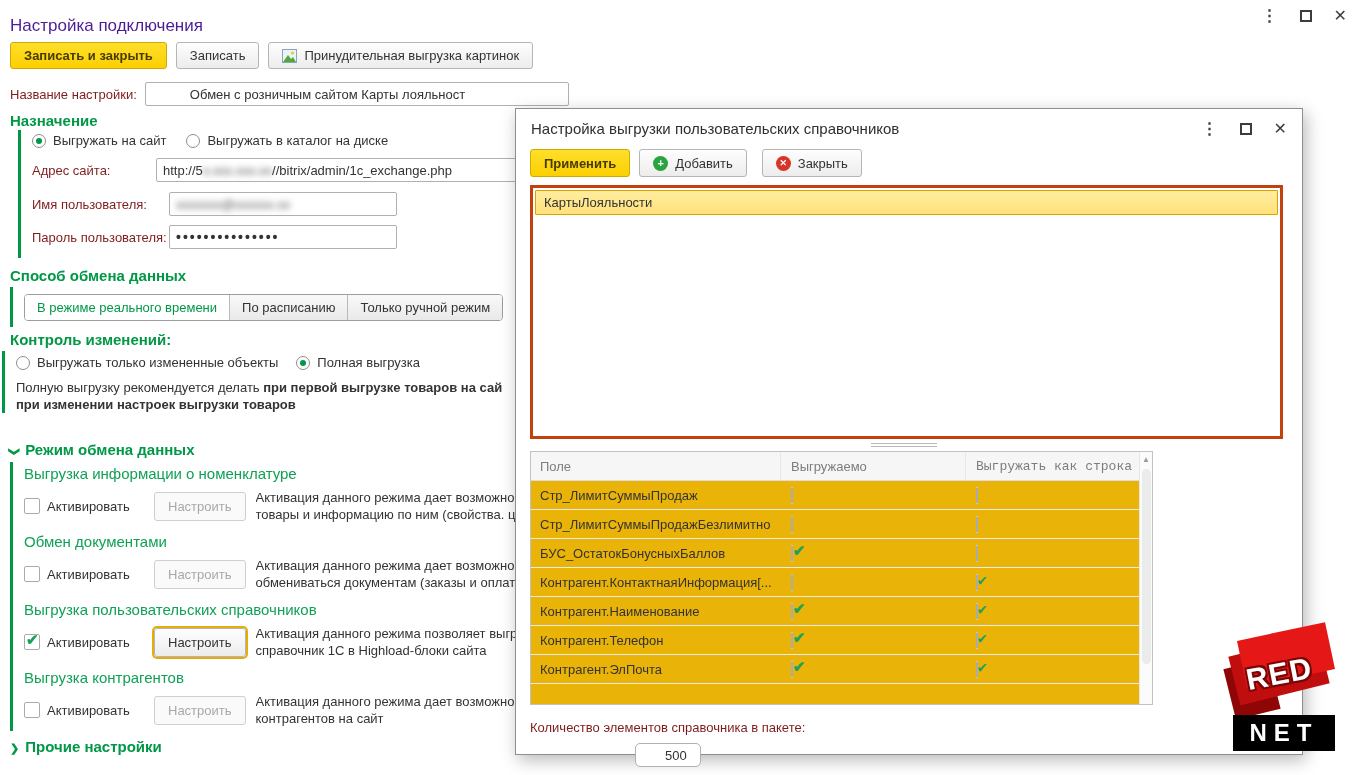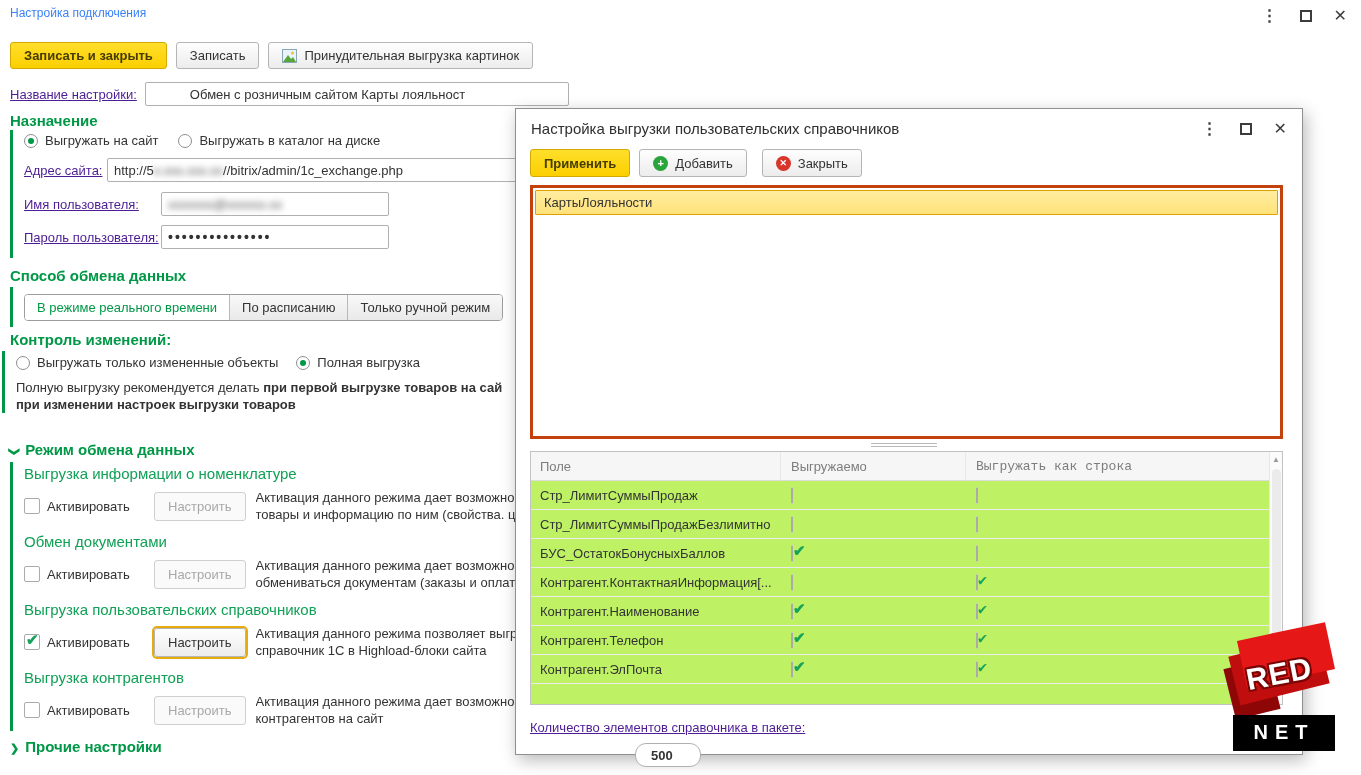--- a/index.html
+++ b/index.html
@@ -2,21 +2,21 @@
 <html><head>
 <meta charset="utf-8">
 <style>
   * { margin:0; padding:0; box-sizing:border-box; }
   html,body { width:1361px; height:775px; }
   body { position:relative; font-family:"Liberation Sans",sans-serif; font-size:13px;
          color:#333; background:#fff; overflow:hidden; }
   .abs { position:absolute; }
 
   
-  .main-title { left:10px; top:6px; font-size:12px; color:#3b82f6; }
+  .main-title { left:10px; top:16px; font-size:17px; color:#4c1d95; }
   .winctl { display:flex; align-items:center; gap:22px; color:#3c3c3c; }
   .winctl .kebab { font-size:16px; font-weight:bold; line-height:14px; }
   .winctl .maxi { width:12px; height:12px; border:2px solid #3c3c3c; display:inline-block; }
   .winctl .closex { font-size:16px; line-height:14px; }
 
   
   .btn { display:inline-flex; align-items:center; gap:7px; height:27px; padding:0 13px;
          background:linear-gradient(#fefefe,#ececec); border:1px solid #b5b5b5; border-radius:3px;
          font-size:13px; color:#333; white-space:nowrap; }
   .btn.yellow { background:linear-gradient(#ffdf2b,#fccf00); border-color:#d2a900;
@@ -28,21 +28,21 @@
   .toolbar { display:flex; gap:9px; }
 
   
   .input { background:#fff; border:1px solid #b0b0b0; border-radius:2px; height:24px;
            padding:0 6px; font-size:13px; color:#333; display:flex; align-items:center;
            overflow:hidden; white-space:nowrap; }
   input.input { display:inline-block; line-height:22px;padding-left:44px; }
   .blurred { filter:blur(3px); color:#555; }
   .pwd { font-size:14px; letter-spacing:2px; font-weight:bold; }
 
-  .lbl { color:#4c1d95; white-space:nowrap;text-decoration:underline; }
+  .lbl { color:#7f1d1d; white-space:nowrap; }
 
   
   .sec-h { font-size:15px; font-weight:bold; color:#009846; white-space:nowrap; }
   .sub-h { font-size:15px; color:#10a156; white-space:nowrap; }
   .chev { color:#009846; font-size:11px; font-weight:bold; display:inline-block; margin-right:6px; }
   .chev.down { transform:rotate(90deg); }
 
   .green-band { border-left:3px solid #009846; padding-left:11px; }
 
   
@@ -86,54 +86,54 @@
   .listbox { left:14px; top:76px; width:753px; height:254px; border:3px solid #c2410c;
              background:#fff; padding:2px; }
   .listitem { height:25px; line-height:23px; padding-left:8px;
               background:linear-gradient(#ffeda0,#ffe27a); border:1px solid #dfa100;
               border-radius:1px; color:#333; }
 
   .grip { left:355px; top:332px; width:66px; height:8px; display:flex; flex-direction:column;
           gap:2px; justify-content:center; }
   .grip i { height:1px; background:#b9b9b9; display:block; }
 
-  .tbl { left:14px; top:342px; width:753px; height:254px; border:1px solid #c2c2c2;
-         background:#bef264; overflow:hidden; }
+  .tbl { left:14px; top:342px; width:623px; height:254px; border:1px solid #c2c2c2;
+         background:#eab308; overflow:hidden; }
   .tbl-head { display:flex; height:29px; background:#f6f6f6; border-bottom:1px solid #dcdcdc;
               color:#7d7d7d; }
   .th { display:flex; align-items:center; padding-left:9px; border-right:1px solid #e8e8e8; }
   .th:last-child { border-right:none; }
   .tr { display:flex; height:29px; border-bottom:1px solid #ebebeb; align-items:center; }
   .c1 { width:250px; padding-left:9px; white-space:nowrap; overflow:hidden; flex:none; }
   .c2 { width:185px; padding-left:10px; flex:none; }
   .c3 { flex:1; padding-left:10px;font-family:Liberation Mono, monospace; }
 
   .vscroll { position:absolute; right:0; top:0; width:13px; height:100%;
              border-left:1px solid #e6e6e6; background:#fbfbfb; }
   .vscroll .up { height:14px; color:#9a9a9a; font-size:8px; text-align:center; line-height:15px; }
   .vscroll .thumb { position:absolute; top:17px; left:2px; width:9px; height:195px;
                     background:#ebebeb; border-radius:5px; }
 
-  .mfoot-input { width:66px; height:24px; justify-content:flex-end; padding-right:27px;
-                 border-radius:11px;font-weight:bold; }
+  .mfoot-input { width:66px; height:24px; justify-content:flex-end; padding-right:13px;
+                 border-radius:5px; }
 
   
   .logo { right:26px; bottom:24px; width:102px; height:122px; z-index:20; }
   .logo .r0 { position:absolute; top:34px; left:-4px; width:46px; height:52px; background:#8f0606;
               transform:rotate(-14deg); }
   .logo .r1 { position:absolute; top:16px; left:0; width:92px; height:50px; background:#c00d0d;
               transform:rotate(-14deg); }
   .logo .r2 { position:absolute; top:2px; left:8px; width:90px; height:48px; background:#e61717;
               transform:rotate(-12deg); }
   .logo .red-txt { position:absolute; top:28px; left:13px; transform:rotate(-11deg);
                    font-size:30px; font-weight:bold; color:#fff; letter-spacing:1px;
                    text-shadow:-2px -2px 0 #7a0505, 2px -2px 0 #7a0505, -2px 2px 0 #7a0505,
                                2px 2px 0 #7a0505; }
   .logo .net-bar { position:absolute; bottom:0; left:0; width:102px; height:36px; background:#000;
-                   color:#fff; font-size:20px; font-weight:bold; letter-spacing:7px;
+                   color:#fff; font-size:24px; font-weight:bold; letter-spacing:7px;
                    text-align:center; line-height:35px; }
 </style>
 </head>
 <body>
 
 <div class="abs main-title">Настройка подключения</div>
 
 <div class="abs winctl" style="right:14px; top:9px;">
   <span class="kebab">⋮</span>
   <span class="maxi"></span>
@@ -152,34 +152,34 @@
     <span>Принудительная выгрузка картинок</span>
   </div>
 </div>
 
 <div class="abs" style="left:10px; top:82px; display:flex; align-items:center; gap:8px;">
   <span class="lbl">Название настройки:</span>
   <input class="input" style="width: 424px;" value="Обмен с розничным сайтом Карты лояльност">
 </div>
 
 <div class="abs sec-h" style="left:10px; top:112px;">Назначение</div>
-<div class="abs green-band" style="left:10px; top:130px; width:562px; height:128px; position:absolute;">
+<div class="abs green-band" style="left:18px; top:130px; width:562px; height:128px; position:absolute;">
   <div style="display:flex; gap:20px; margin:3px 0 10px;">
     <div class="choice">
       <span class="radio on"></span>
       <span>Выгружать на сайт</span>
     </div>
     <div class="choice">
       <span class="radio"></span>
       <span>Выгружать в каталог на диске</span>
     </div>
   </div>
   <div style="display:flex; align-items:center; gap:6px; margin-bottom:10px;">
     <span class="lbl" style="width:77px;">Адрес сайта:</span>
-    <div class="input" style="width:462px;">
+    <div class="input" style="width:462px;margin-left:41px;">
       <span>http://5</span>
         <span class="blurred">х.ххх.ххх.хх</span>
         <span>//bitrix/admin/1c_exchange.php</span>
     </div>
   </div>
   <div style="display:flex; align-items:center; gap:6px; margin-bottom:9px;">
     <span class="lbl" style="width:131px;">Имя пользователя:</span>
     <div class="input" style="width:228px;">
       <span class="blurred">ххххххх@хххххх.хх</span>
     </div>

